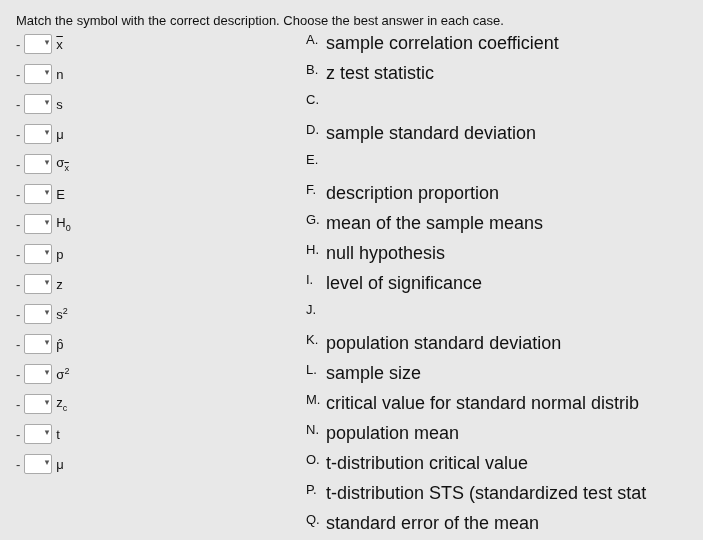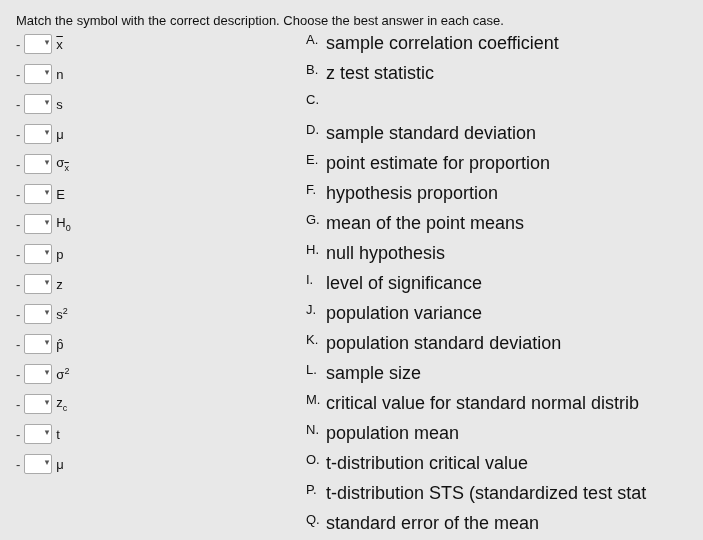--- a/index.html
+++ b/index.html
@@ -217,46 +217,44 @@
         <span class="answer-letter">C.</span>
       </div>
 
       <div class="answer-row">
         <span class="answer-letter">D.</span>
         <span class="answer-text">sample standard deviation</span>
       </div>
 
       <div class="answer-row">
         <span class="answer-letter">E.</span>
-        <span class="answer-text">point estimate for proportion</span>
       </div>
 
       <div class="answer-row">
         <span class="answer-letter">F.</span>
-        <span class="answer-text">hypothesis proportion</span>
+        <span class="answer-text">description proportion</span>
       </div>
 
       <div class="answer-row">
         <span class="answer-letter">G.</span>
-        <span class="answer-text">mean of the point means</span>
+        <span class="answer-text">mean of the sample means</span>
       </div>
 
       <div class="answer-row">
         <span class="answer-letter">H.</span>
         <span class="answer-text">null hypothesis</span>
       </div>
 
       <div class="answer-row">
         <span class="answer-letter">I.</span>
         <span class="answer-text">level of significance</span>
       </div>
 
       <div class="answer-row">
         <span class="answer-letter">J.</span>
-        <span class="answer-text">population variance</span>
       </div>
 
       <div class="answer-row">
         <span class="answer-letter">K.</span>
         <span class="answer-text">population standard deviation</span>
       </div>
 
       <div class="answer-row">
         <span class="answer-letter">L.</span>
         <span class="answer-text">sample size</span>

